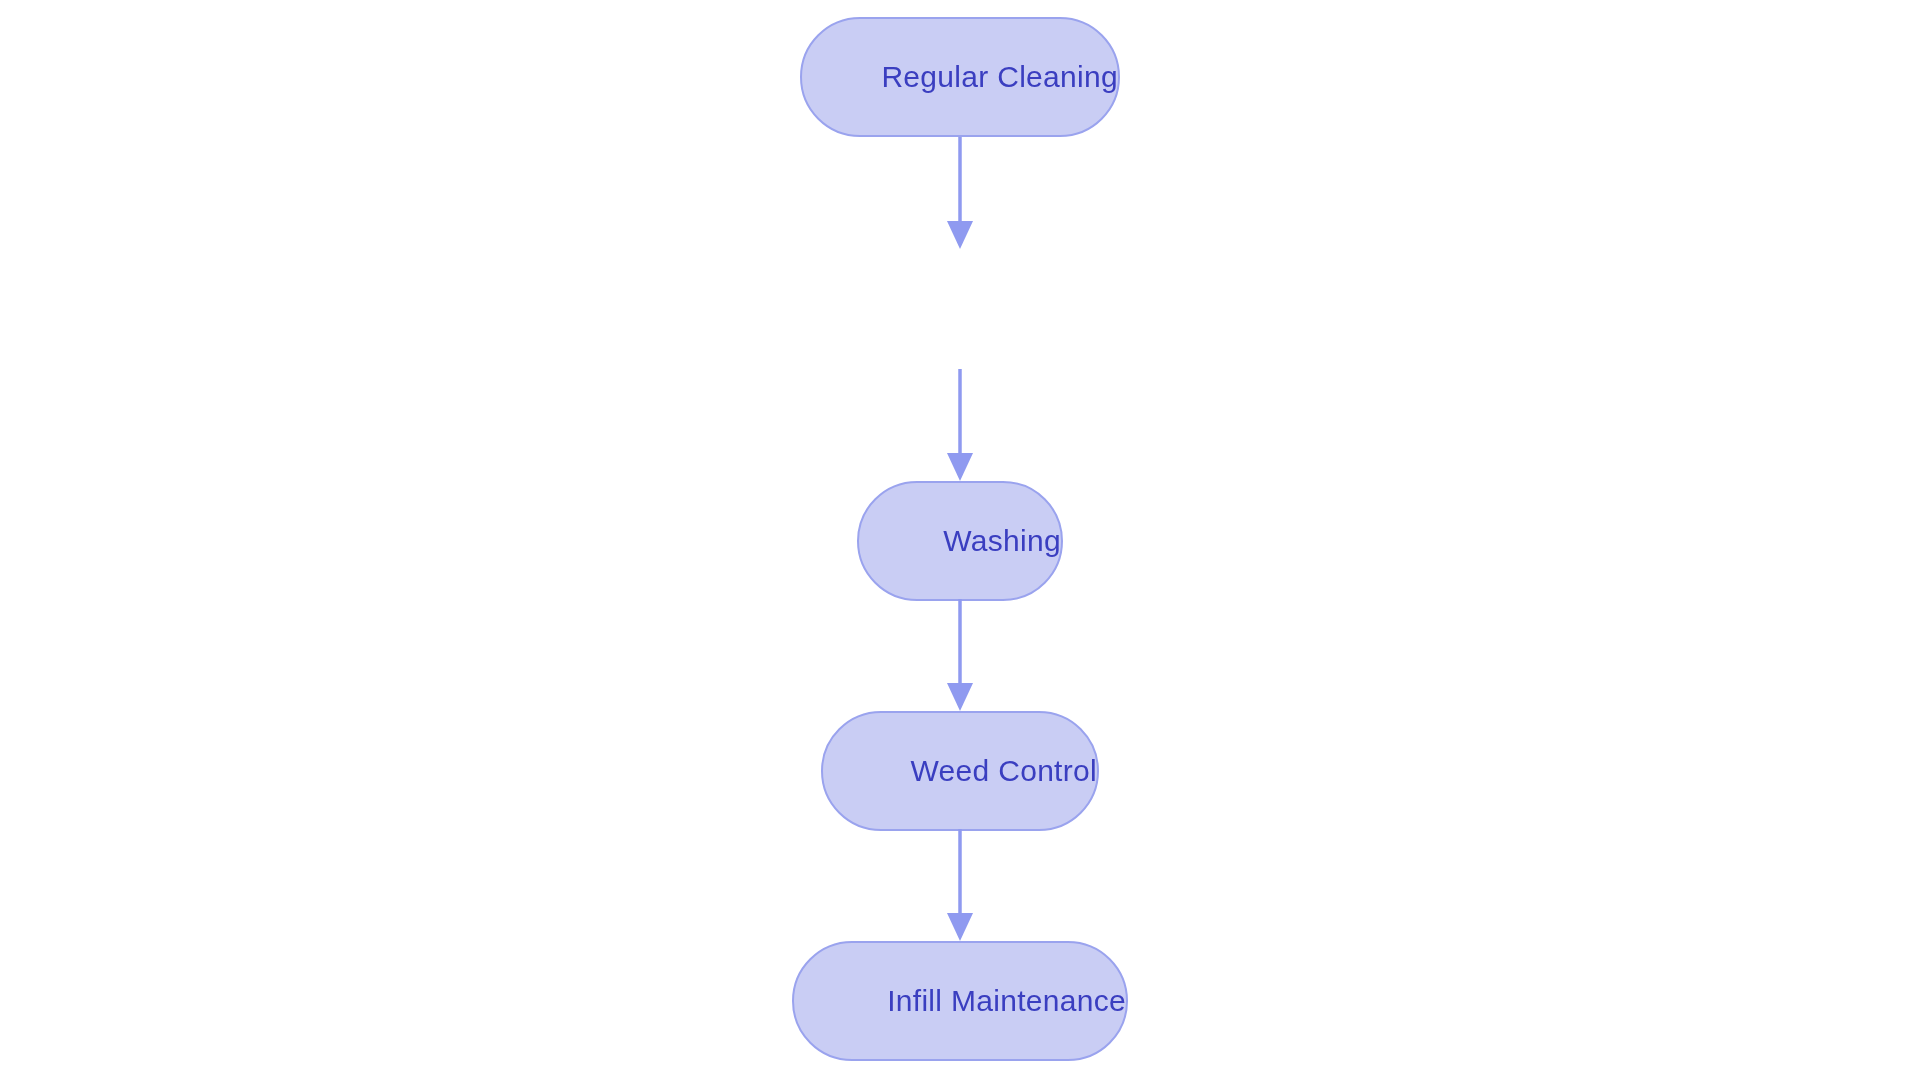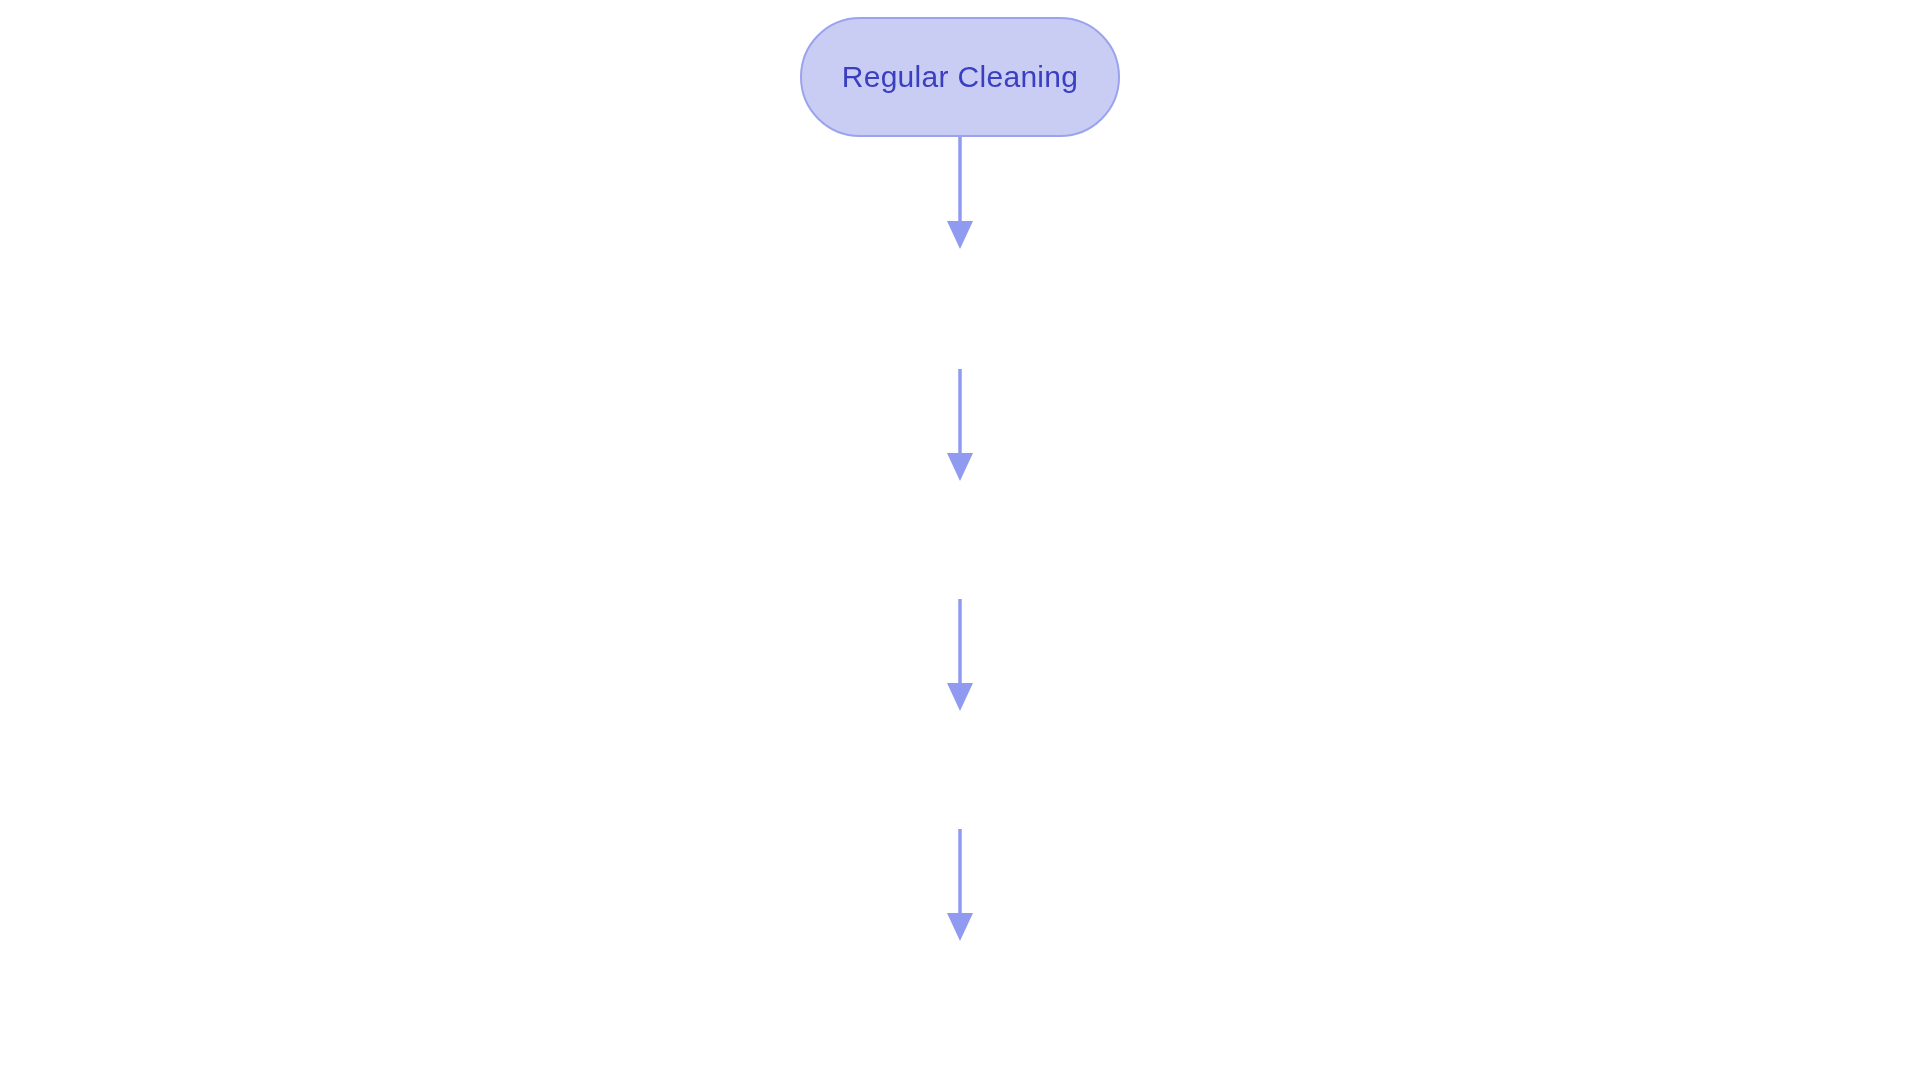--- a/index.html
+++ b/index.html
@@ -23,21 +23,21 @@
     overflow: hidden;
   }
   .node {
     position: absolute;
     height: 120px;
     border-radius: 60px;
     background: var(--node-fill);
     border: 2px solid var(--node-border);
     display: flex;
     align-items: center;
-    justify-content: center;
+    justify-content: flex-end;
     cursor: default;
   }
   .node span {
     font-size: 30px;
     font-weight: 400;
     color: var(--node-text);
     letter-spacing: 0.3px;
     white-space: nowrap;
   }
   .node-1 { top: 17px;  left: 800px; width: 320px; }
@@ -71,26 +71,35 @@
     <line x1="15" y1="0" x2="15" y2="86"></line>
     <polygon points="2,84 28,84 15,112"></polygon>
   </svg>
 
 
   <svg class="arrow arrow-2" viewBox="0 0 30 112" aria-hidden="true">
     <line x1="15" y1="0" x2="15" y2="86"></line>
     <polygon points="2,84 28,84 15,112"></polygon>
   </svg>
 
+  <div class="node node-3">
+    <span>Washing</span>
+  </div>
 
   <svg class="arrow arrow-3" viewBox="0 0 30 112" aria-hidden="true">
     <line x1="15" y1="0" x2="15" y2="86"></line>
     <polygon points="2,84 28,84 15,112"></polygon>
   </svg>
 
+  <div class="node node-4">
+    <span>Weed Control</span>
+  </div>
 
   <svg class="arrow arrow-4" viewBox="0 0 30 112" aria-hidden="true">
     <line x1="15" y1="0" x2="15" y2="86"></line>
     <polygon points="2,84 28,84 15,112"></polygon>
   </svg>
 
+  <div class="node node-5">
+    <span>Infill Maintenance</span>
+  </div>
 
 </div>
 
 </body></html>

